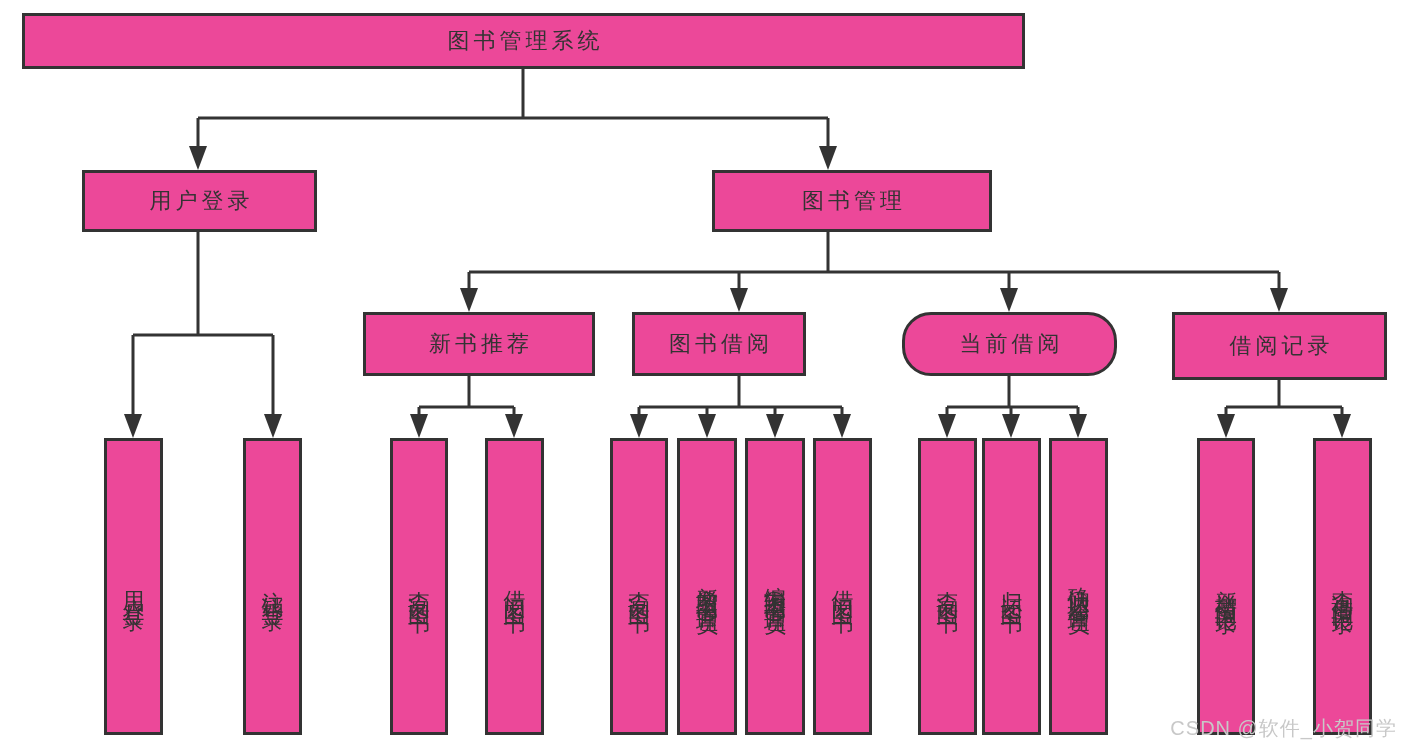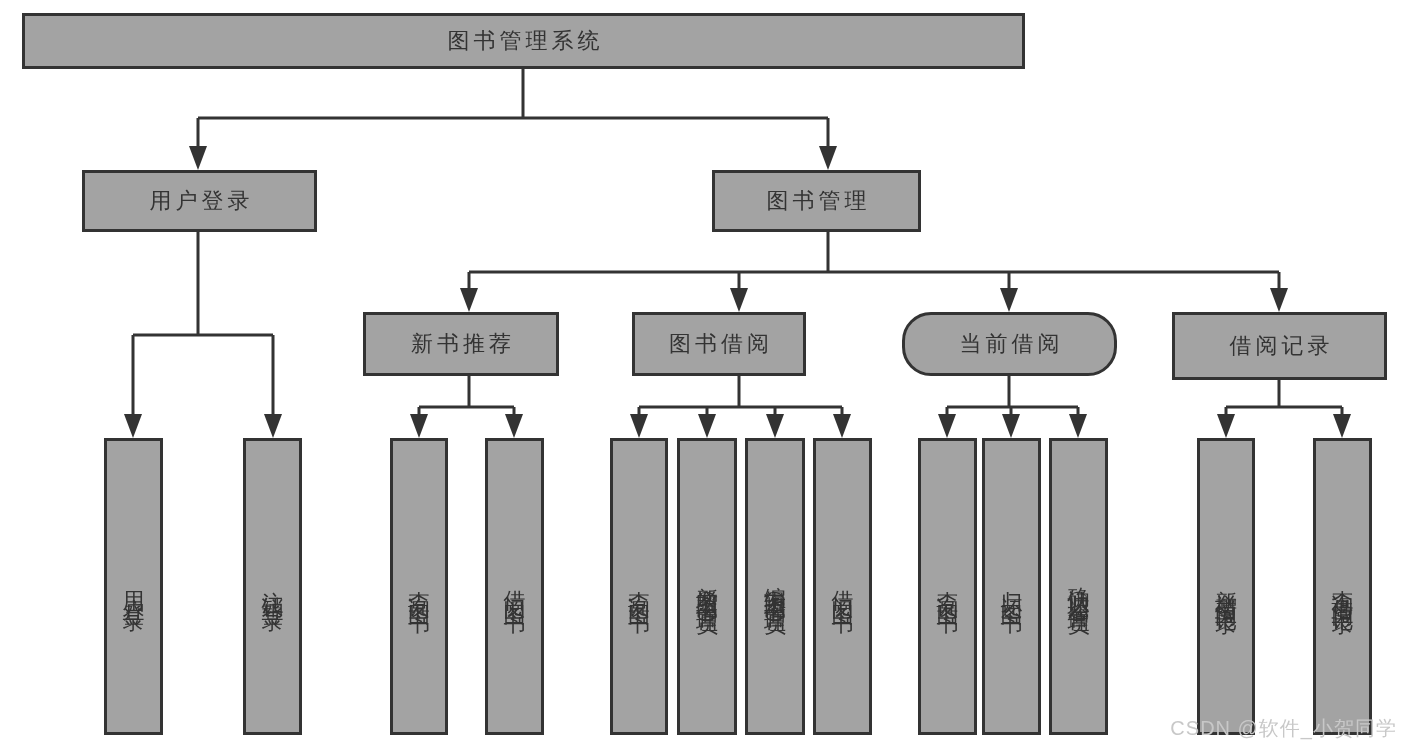--- a/index.html
+++ b/index.html
@@ -7,21 +7,21 @@
     position:relative;
     width:1405px; height:747px;
     background:#ffffff;
     font-family:"Liberation Sans", sans-serif;
     overflow:hidden;
   }
   .wires { position:absolute; left:0; top:0; z-index:0; }
   .node, .vnode {
     position:absolute;
     box-sizing:border-box;
-    background:#a3a3a3;
+    background:#ec4899;
     border:3px solid #333333;
     color:#333333;
     display:flex;
     align-items:center;
     justify-content:center;
     z-index:1;
   }
   .node  { font-size:22px; letter-spacing:4px; text-indent:4px; white-space:nowrap; }
   .vnode {
     writing-mode:vertical-rl;
@@ -88,23 +88,23 @@
       <polygon points="1069,414 1087,414 1078,438"></polygon>
 
       <polygon points="1217,414 1235,414 1226,438"></polygon>
       <polygon points="1333,414 1351,414 1342,438"></polygon>
     </g>
   </svg>
 
   <div class="node" style="left:22px; top:13px; width:1003px; height:56px;">图书管理系统</div>
 
   <div class="node" style="left:82px; top:170px; width:235px; height:62px;">用户登录</div>
-  <div class="node" style="left:712px; top:170px; width:209px; height:62px;">图书管理</div>
+  <div class="node" style="left:712px; top:170px; width:280px; height:62px;">图书管理</div>
 
-  <div class="node" style="left:363px; top:312px; width:196px; height:64px;">新书推荐</div>
+  <div class="node" style="left:363px; top:312px; width:232px; height:64px;">新书推荐</div>
   <div class="node" style="left:632px; top:312px; width:174px; height:64px;">图书借阅</div>
   <div class="node" style="left:902px; top:312px; width:215px; height:64px;border-radius:29px;">当前借阅</div>
   <div class="node" style="left:1172px; top:312px; width:215px; height:68px;">借阅记录</div>
 
   <div class="vnode" style="left:104px; top:438px; width:59px; height:297px;">用户登录</div>
   <div class="vnode" style="left:243px; top:438px; width:59px; height:297px;">注销登录</div>
 
   <div class="vnode" style="left:390px; top:438px; width:58px; height:297px;">查询图书</div>
   <div class="vnode" style="left:485px; top:438px; width:59px; height:297px;">借阅图书</div>
 

